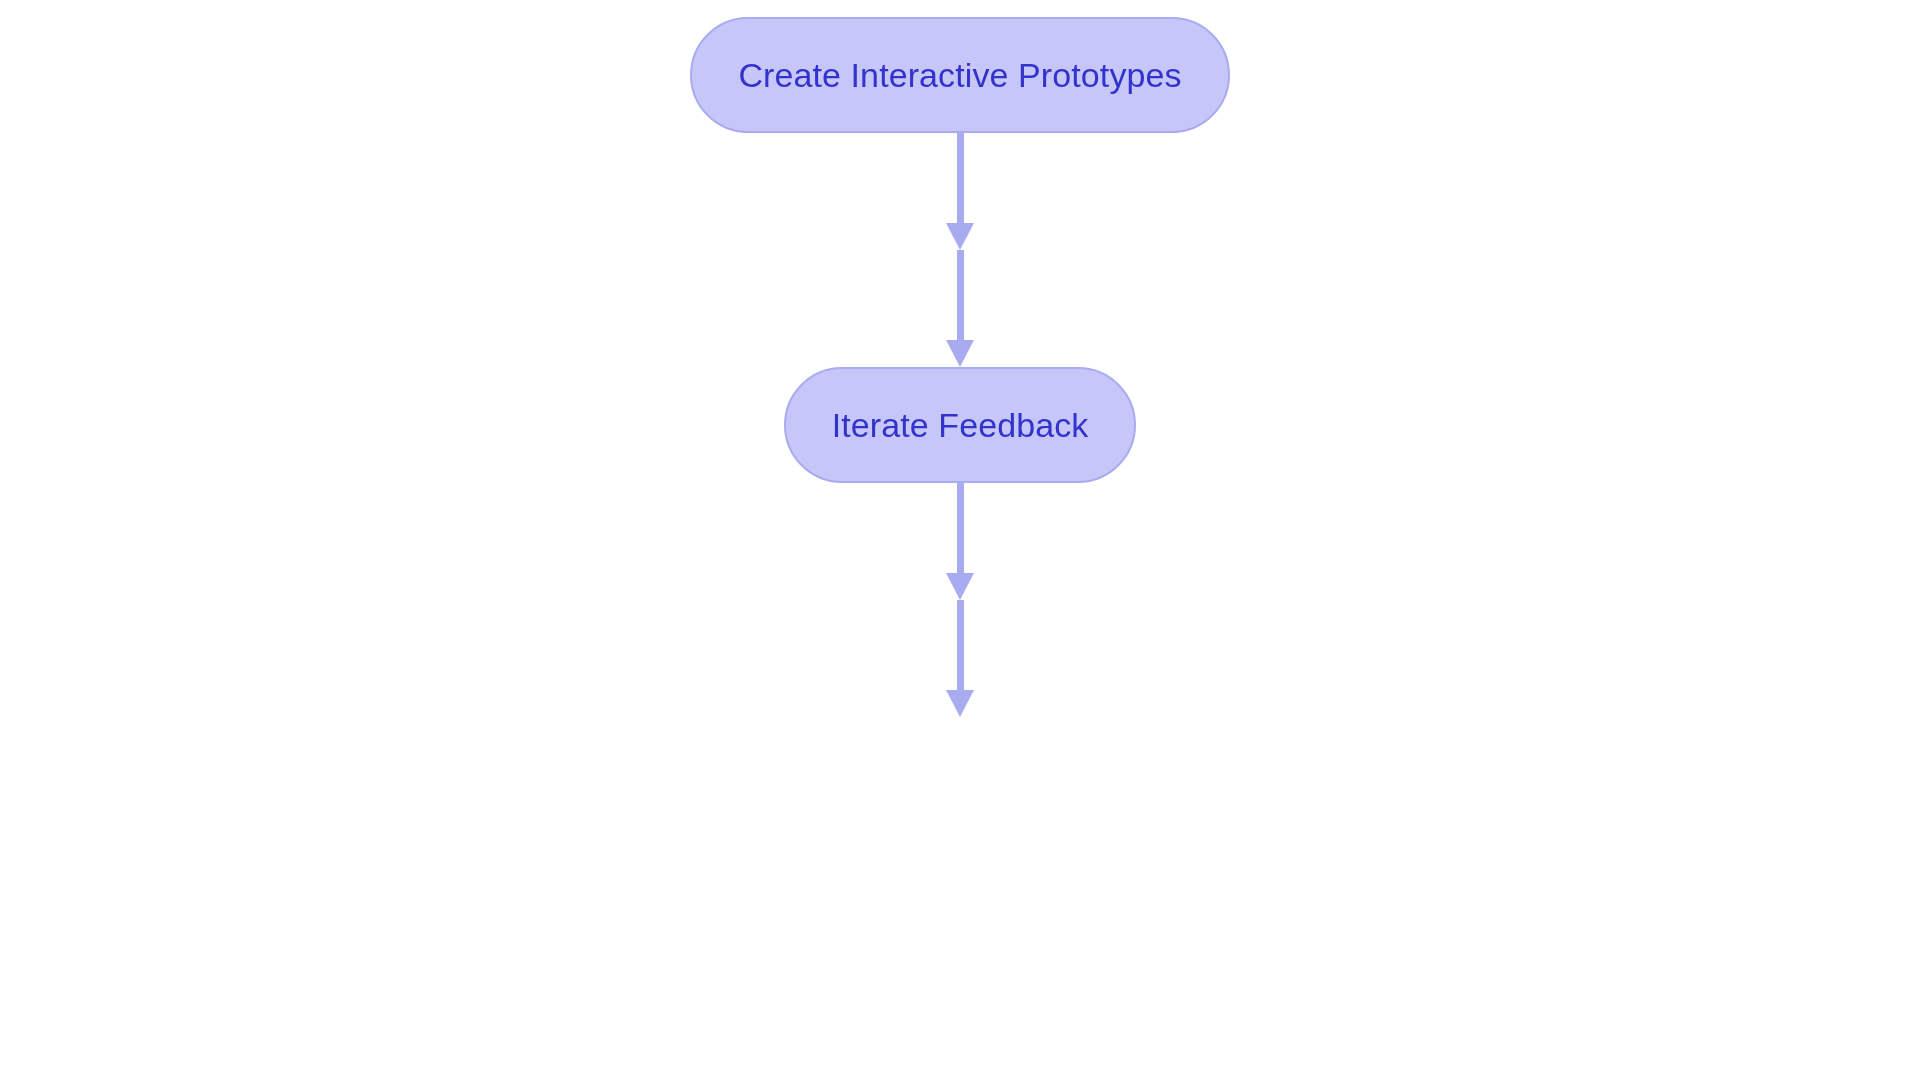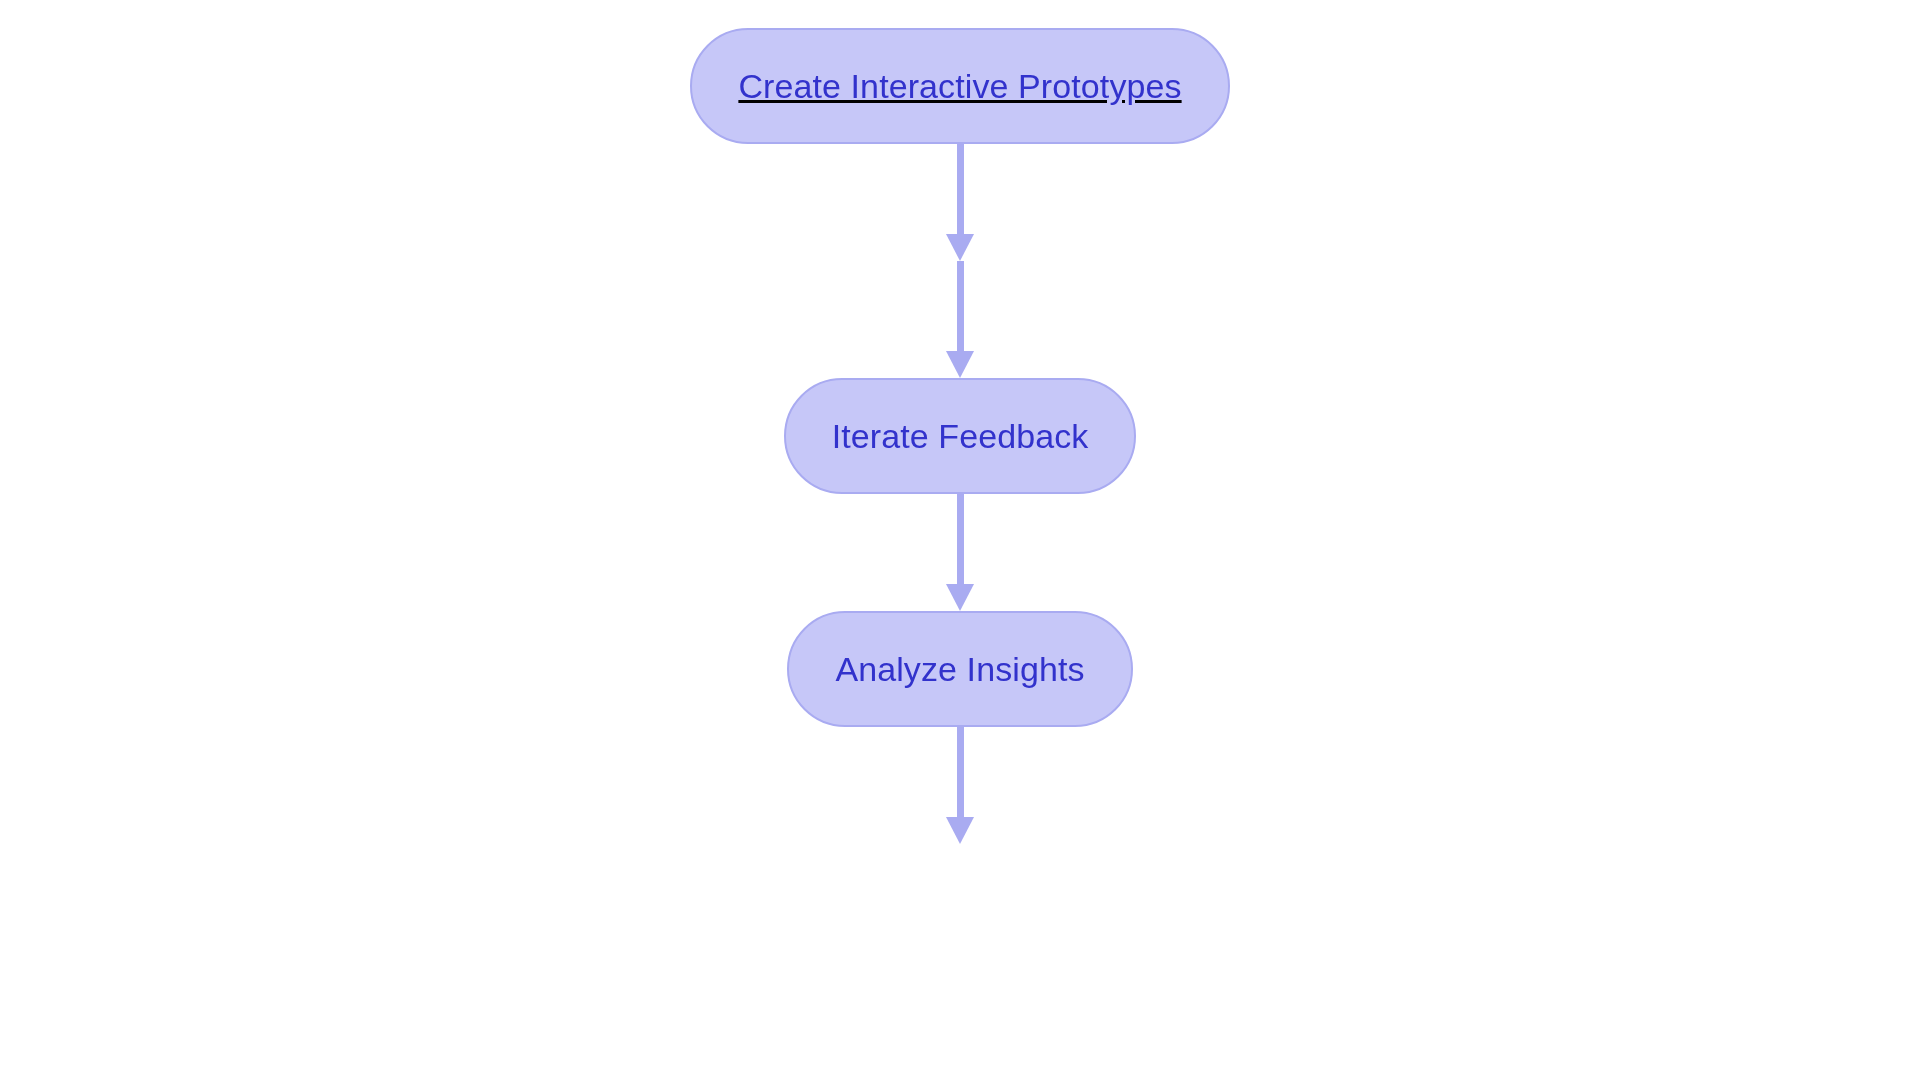--- a/index.html
+++ b/index.html
@@ -86,21 +86,21 @@
     border-right: 14px solid transparent;
     border-top: 27px solid #a9abf1;
   }
 </style>
 </head>
 <body>
 
 <div id="flow-canvas">
   <div class="flow-stack">
 
-    <div class="flow-node" style="margin-top:28px;text-decoration:underline;">
+    <div class="flow-node" style="margin-top:17px;">
       <span class="flow-node-label">Create Interactive Prototypes</span>
     </div>
 
     <div class="flow-connector">
       <div class="conn-line"></div>
       <div class="conn-arrowhead"></div>
     </div>
 
 
     <div class="flow-connector">
@@ -110,23 +110,20 @@
 
     <div class="flow-node">
       <span class="flow-node-label">Iterate Feedback</span>
     </div>
 
     <div class="flow-connector">
       <div class="conn-line"></div>
       <div class="conn-arrowhead"></div>
     </div>
 
-    <div class="flow-node">
-      <span class="flow-node-label">Analyze Insights</span>
-    </div>
 
     <div class="flow-connector">
       <div class="conn-line"></div>
       <div class="conn-arrowhead"></div>
     </div>
 
 
   </div>
 </div>
 

